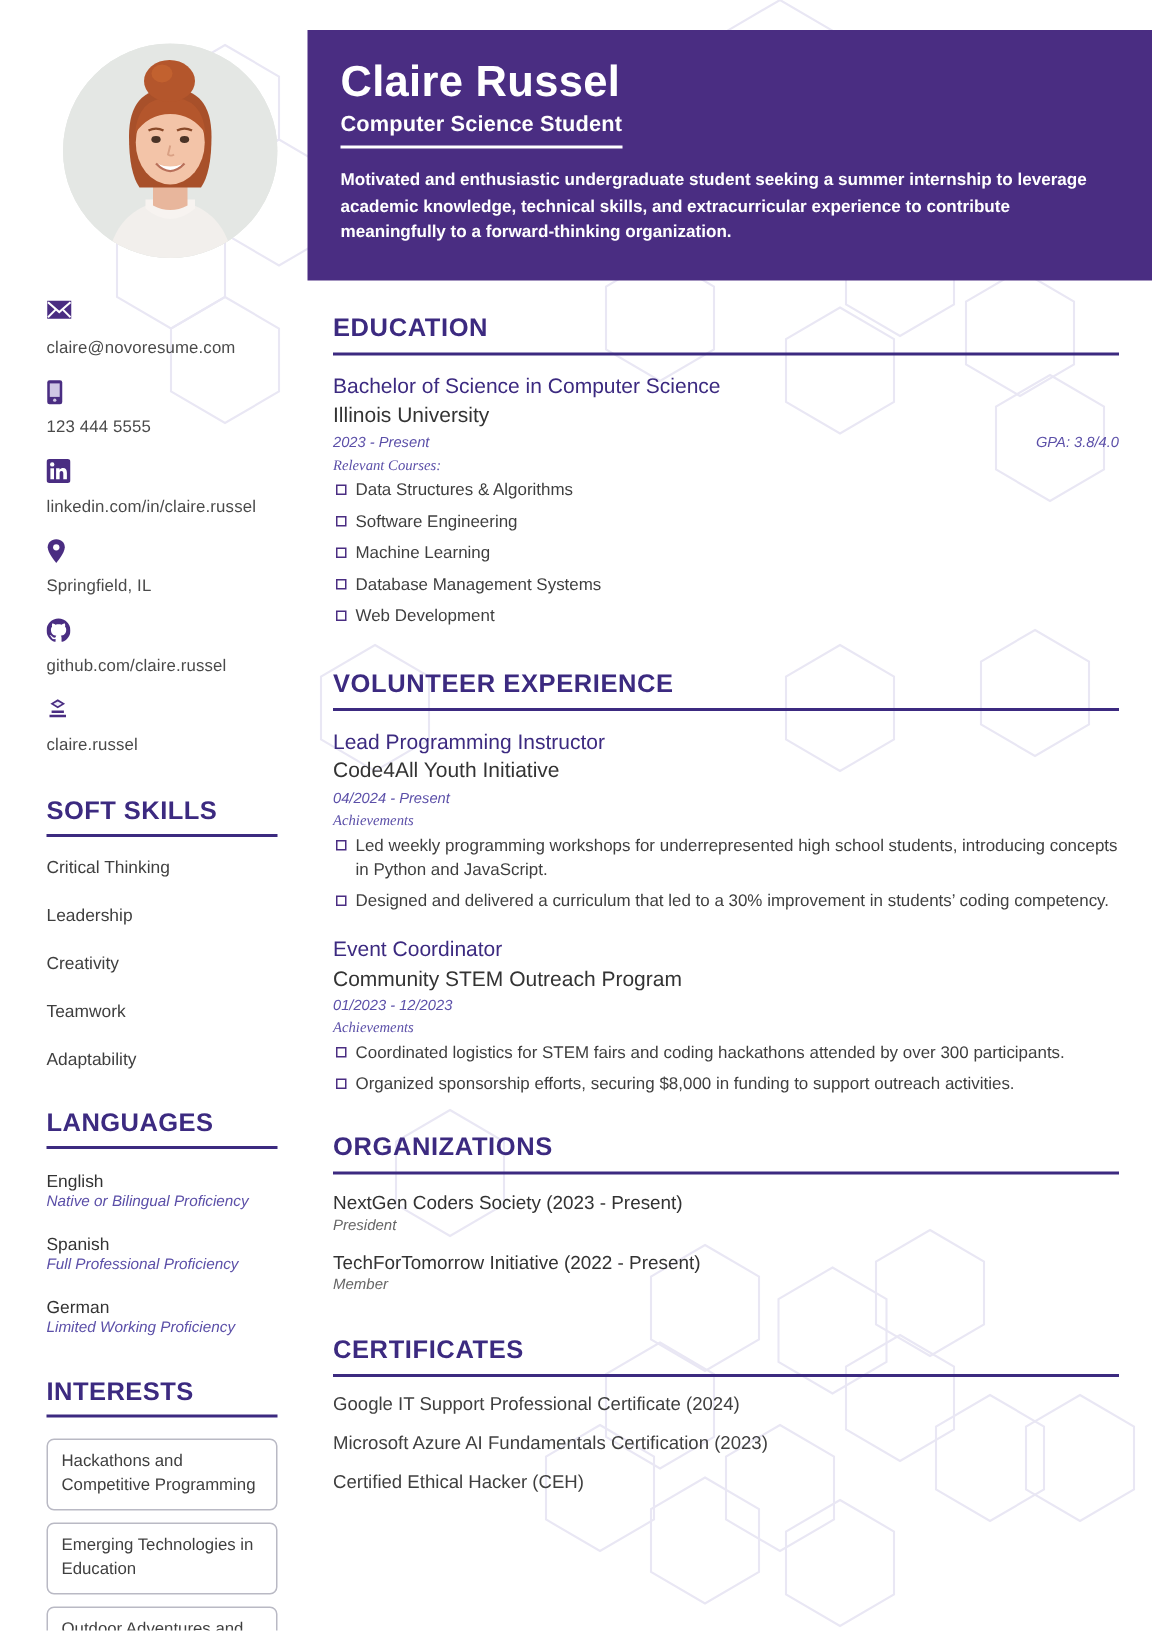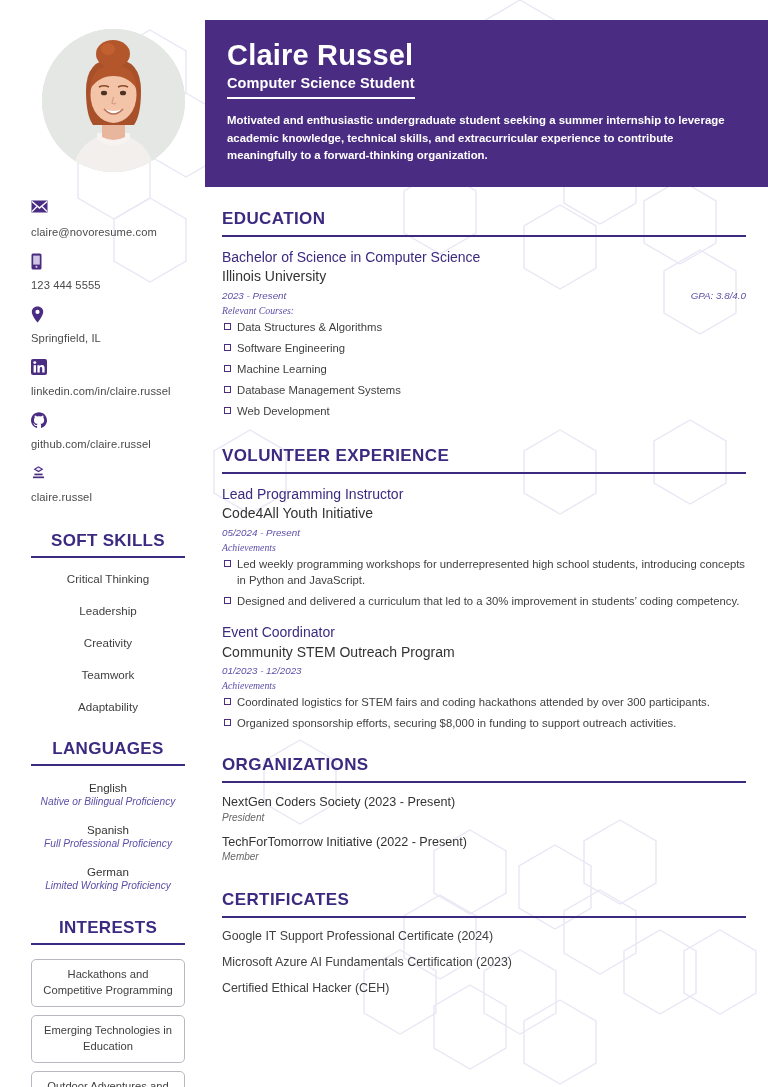--- a/index.html
+++ b/index.html
@@ -27,21 +27,21 @@
   .photo svg { display:block; width:143px; height:143px; }
 
   .contact-list { margin-top:28px; }
   .contact-item { margin-bottom:13px; }
   .contact-icon { display:block; height:18px; margin-bottom:4px; }
   .contact-icon svg { display:block; }
   .contact-text {
     font-size:11.2px; color:#4a4a4a; letter-spacing:.1px; line-height:1.2;
   }
 
-  .side-section { margin-top:26px;text-align:center; }
+  .side-section { margin-top:26px; }
   .side-head {
     font-size:17px; font-weight:bold; color:#3c2a80; letter-spacing:.3px;
     padding-bottom:5px; border-bottom:2px solid #3c2a80; margin-bottom:14px;
   }
   .skill-item { font-size:11.6px; color:#3f3f3f; margin-bottom:19px; }
 
   .lang-item { margin-bottom:13px; }
   .lang-name { font-size:11.6px; color:#333; line-height:1.3; }
   .lang-level { font-size:10.2px; color:#5b4fa8; font-style:italic; line-height:1.35; }
 
@@ -180,38 +180,38 @@
               <rect x="0.5" y="0.5" width="10" height="16" rx="1.5" fill="#4a2d82"></rect>
               <rect x="2.2" y="2.6" width="6.6" height="9" fill="#cfc6e4"></rect>
               <circle cx="5.5" cy="13.8" r="1.1" fill="#cfc6e4"></circle>
             </svg>
         </span>
         <span class="contact-text">123 444 5555</span>
       </div>
 
       <div class="contact-item">
         <span class="contact-icon">
-          <svg width="13" height="17" viewBox="0 0 13 17">
-              <path d="M6.5 0.5 C2.9 0.5 0.8 3 0.8 5.9 C0.8 9.8 6.5 16.4 6.5 16.4 C6.5 16.4 12.2 9.8 12.2 5.9 C12.2 3 10.1 0.5 6.5 0.5 Z" fill="#4a2d82"></path>
-              <circle cx="6.5" cy="5.9" r="2.1" fill="#fff"></circle>
-            </svg>
-        </span>
-        <span class="contact-text">Springfield, IL</span>
-      </div>
-
-      <div class="contact-item">
-        <span class="contact-icon">
           <svg width="16" height="16" viewBox="0 0 16 16">
               <rect width="16" height="16" rx="2" fill="#4a2d82"></rect>
               <rect x="2.6" y="6.2" width="2.4" height="7.3" fill="#fff"></rect>
               <circle cx="3.8" cy="3.6" r="1.45" fill="#fff"></circle>
               <path d="M6.4 6.2 h2.3 v1 c0.5-0.8 1.4-1.2 2.4-1.2 c1.7 0 2.5 1.1 2.5 3.1 v4.4 h-2.4 V9.6 c0-1-0.35-1.6-1.2-1.6 c-0.8 0-1.25 0.55-1.25 1.6 v3.9 H6.4 Z" fill="#fff"></path>
             </svg>
         </span>
         <span class="contact-text">linkedin.com/in/claire.russel</span>
+      </div>
+
+      <div class="contact-item">
+        <span class="contact-icon">
+          <svg width="13" height="17" viewBox="0 0 13 17">
+              <path d="M6.5 0.5 C2.9 0.5 0.8 3 0.8 5.9 C0.8 9.8 6.5 16.4 6.5 16.4 C6.5 16.4 12.2 9.8 12.2 5.9 C12.2 3 10.1 0.5 6.5 0.5 Z" fill="#4a2d82"></path>
+              <circle cx="6.5" cy="5.9" r="2.1" fill="#fff"></circle>
+            </svg>
+        </span>
+        <span class="contact-text">Springfield, IL</span>
       </div>
 
       <div class="contact-item">
         <span class="contact-icon">
           <svg width="16" height="16" viewBox="0 0 16 16">
               <path fill="#4a2d82" d="M8 0.3 C3.6 0.3 0 3.9 0 8.3 c0 3.5 2.3 6.5 5.5 7.6 c0.4 0.07 0.55-0.17 0.55-0.39 c0-0.19-0.01-0.82-0.01-1.49 c-2.01 0.37-2.53-0.49-2.69-0.94 c-0.09-0.23-0.48-0.94-0.82-1.13 c-0.28-0.15-0.68-0.52-0.01-0.53 c0.63-0.01 1.08 0.58 1.23 0.82 c0.72 1.21 1.87 0.87 2.33 0.66 c0.07-0.52 0.28-0.87 0.51-1.07 c-1.78-0.2-3.64-0.89-3.64-3.95 c0-0.87 0.31-1.59 0.82-2.15 c-0.08-0.2-0.36-1.02 0.08-2.12 c0 0 0.67-0.21 2.2 0.82 c0.64-0.18 1.32-0.27 2-0.27 c0.68 0 1.36 0.09 2 0.27 c1.53-1.04 2.2-0.82 2.2-0.82 c0.44 1.1 0.16 1.92 0.08 2.12 c0.51 0.56 0.82 1.27 0.82 2.15 c0 3.07-1.87 3.75-3.65 3.95 c0.29 0.25 0.54 0.73 0.54 1.48 c0 1.07-0.01 1.93-0.01 2.2 c0 0.21 0.15 0.47 0.55 0.39 C13.7 14.8 16 11.8 16 8.3 C16 3.9 12.4 0.3 8 0.3 Z"></path>
             </svg>
         </span>
         <span class="contact-text">github.com/claire.russel</span>
       </div>
@@ -295,21 +295,21 @@
     </section>
 
     <section class="sec" style="margin-top:27px;">
       <div class="sec-head">VOLUNTEER EXPERIENCE</div>
       <div class="sec-body">
 
         <div class="entry" style="margin-bottom:14px;">
           <div class="entry-title">Lead Programming Instructor</div>
           <div class="entry-org">Code4All Youth Initiative</div>
           <div class="meta-row">
-            <span class="entry-date">05/2024 - Present</span>
+            <span class="entry-date">04/2024 - Present</span>
           </div>
           <div class="sub-label">Achievements</div>
           <ul class="bullets">
             <li>Led weekly programming workshops for underrepresented high school students, introducing concepts in Python and JavaScript.</li>
             <li>Designed and delivered a curriculum that led to a 30% improvement in students’ coding competency.</li>
           </ul>
         </div>
 
         <div class="entry">
           <div class="entry-title">Event Coordinator</div>

